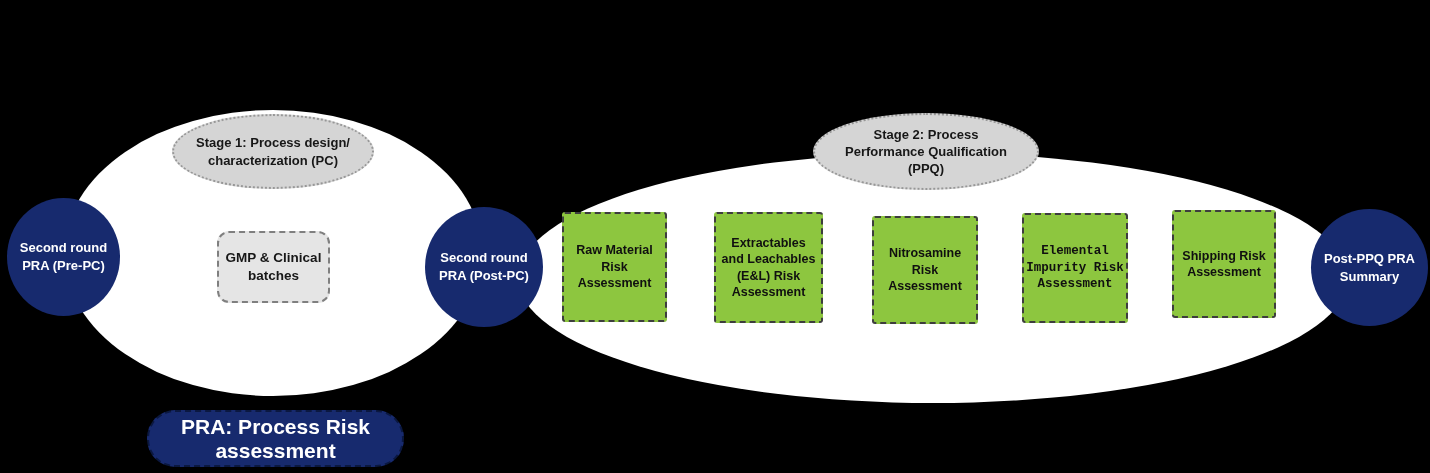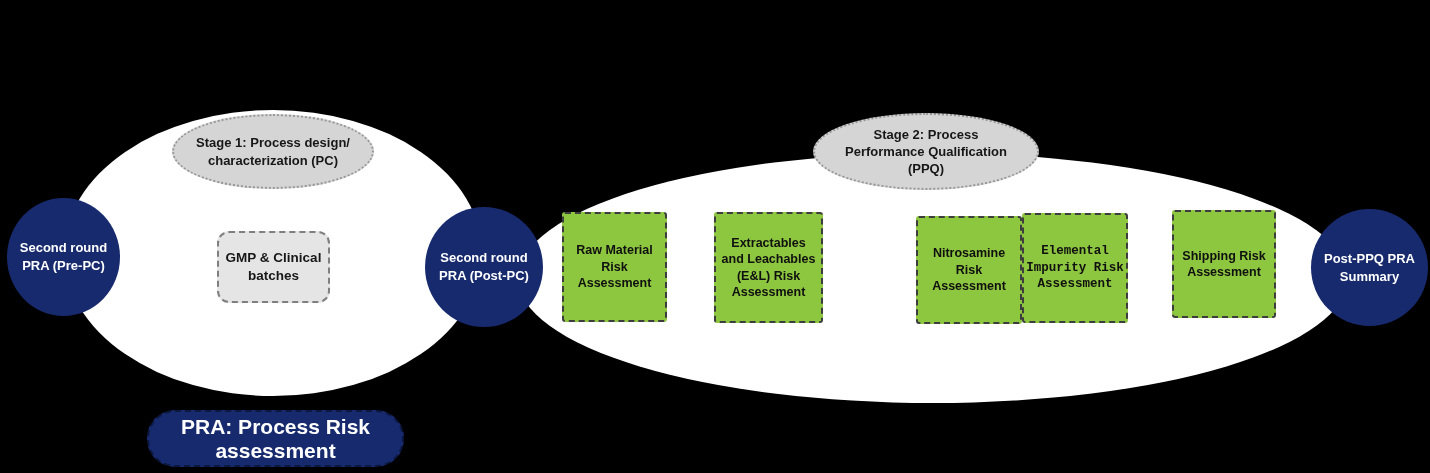--- a/index.html
+++ b/index.html
@@ -65,21 +65,21 @@
     background:var(--green,#8dc63f);
     border:2.5px dashed #3d3d3d;
     border-radius:3px;
     color:#101010;
     font-size:12.5px;
     line-height:1.32;
     padding:2px;
   }
   #assess-0{left:562px;top:212px;width:105px;height:110px;}
   #assess-1{left:714px;top:212px;width:109px;height:111px;}
-  #assess-2{left:872px;top:216px;width:106px;height:108px;margin-left:44px;}
+  #assess-2{left:872px;top:216px;width:106px;height:108px;}
   #assess-3{left:1022px;top:213px;width:106px;height:110px;font-family:Liberation Mono, monospace;}
   #assess-4{left:1172px;top:210px;width:104px;height:108px;}
 
   
   #legend-pill{
     left:147px;top:410px;width:257px;height:57px;
     background:var(--navy,#172a6e);
     border:2.5px dashed #0b1840;
     border-radius:28px;
     color:#fff;

